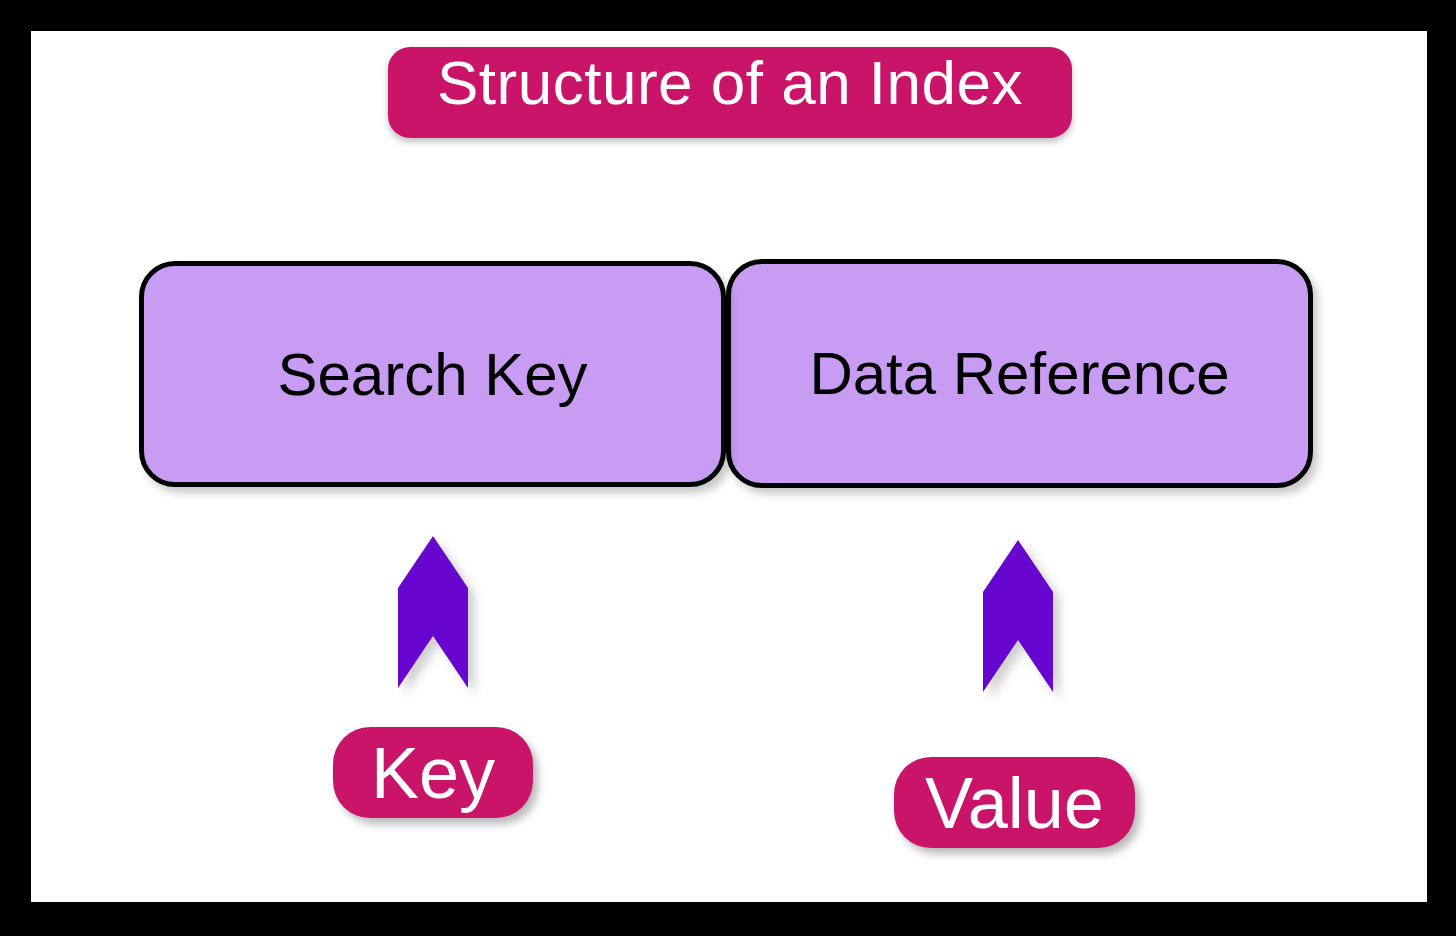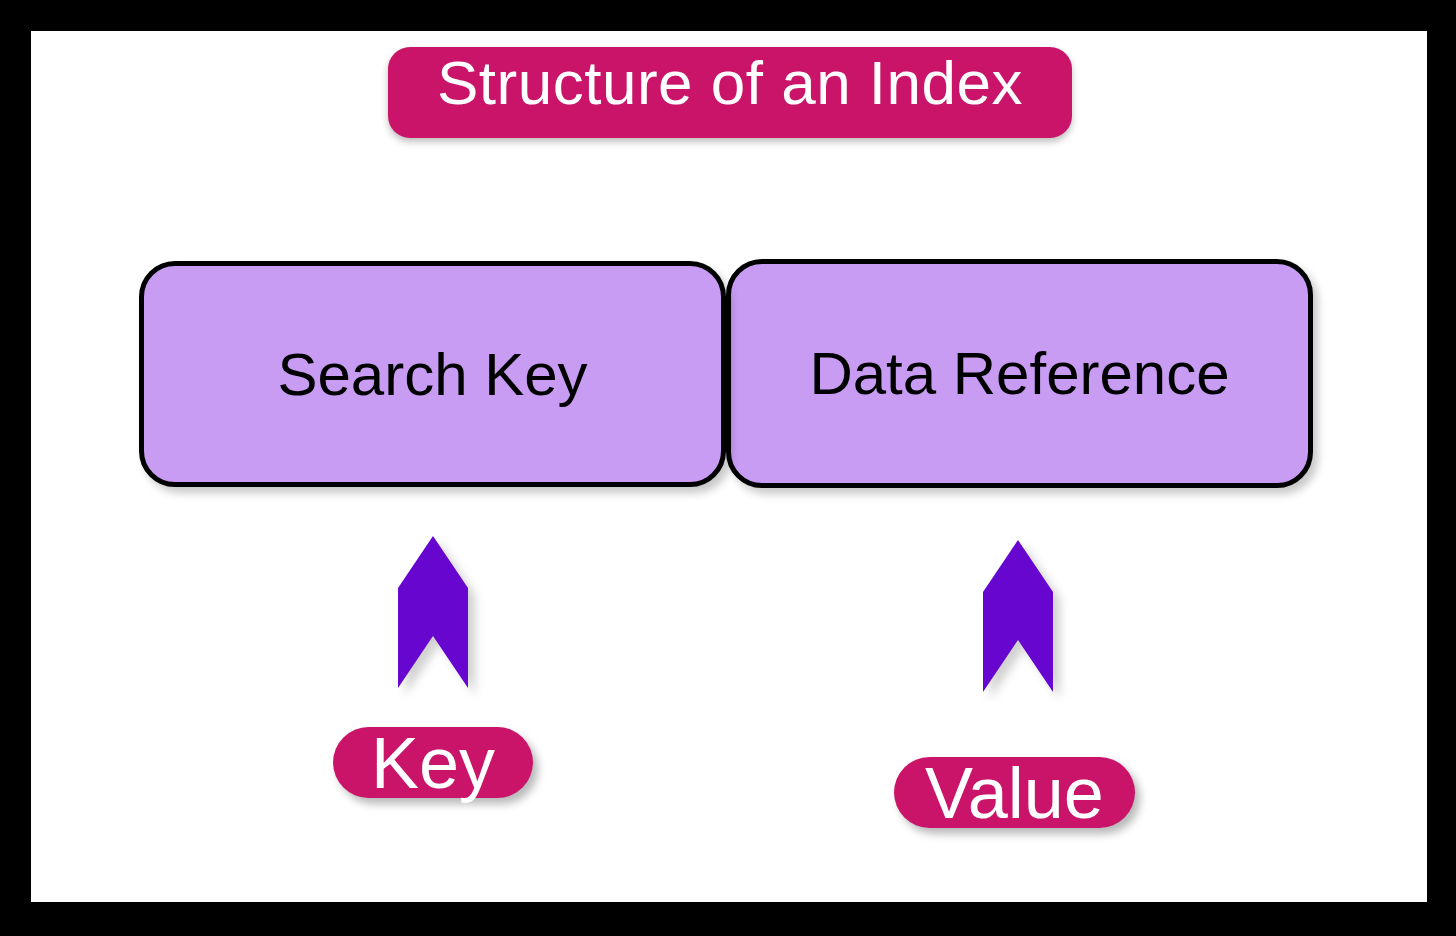--- a/index.html
+++ b/index.html
@@ -74,21 +74,21 @@
     height: 152px;
     filter: drop-shadow(7px 7px 5px rgba(0,0,0,0.18));
   }
   .arrow polygon {
     fill: var(--arrow, #6606CE);
   }
   .arrow-key   { left: 367px; top: 505px; }
   .arrow-value { left: 952px; top: 509px; }
   .pill {
     position: absolute;
-    height: 71px;
+    height: 91px;
     background: var(--pink, #CA1469);
     border-radius: 37px;
     display: flex;
     align-items: center;
     justify-content: center;
     box-shadow: 5px 6px 8px rgba(0,0,0,0.28);
     overflow: visible;
   }
   .pill span {
     color: var(--text-light, #fff);

